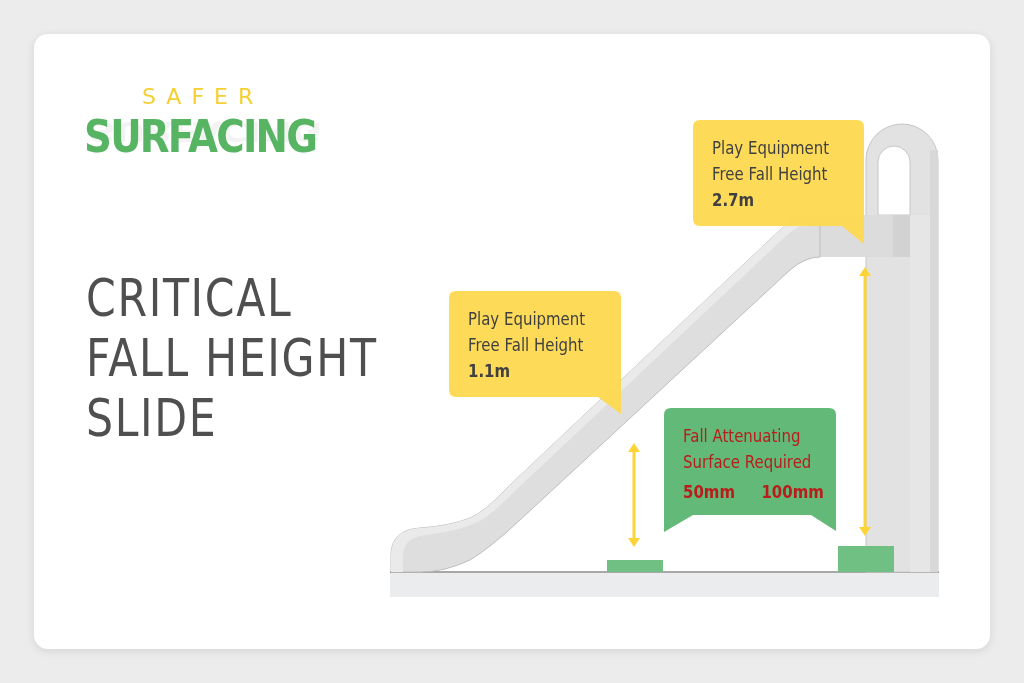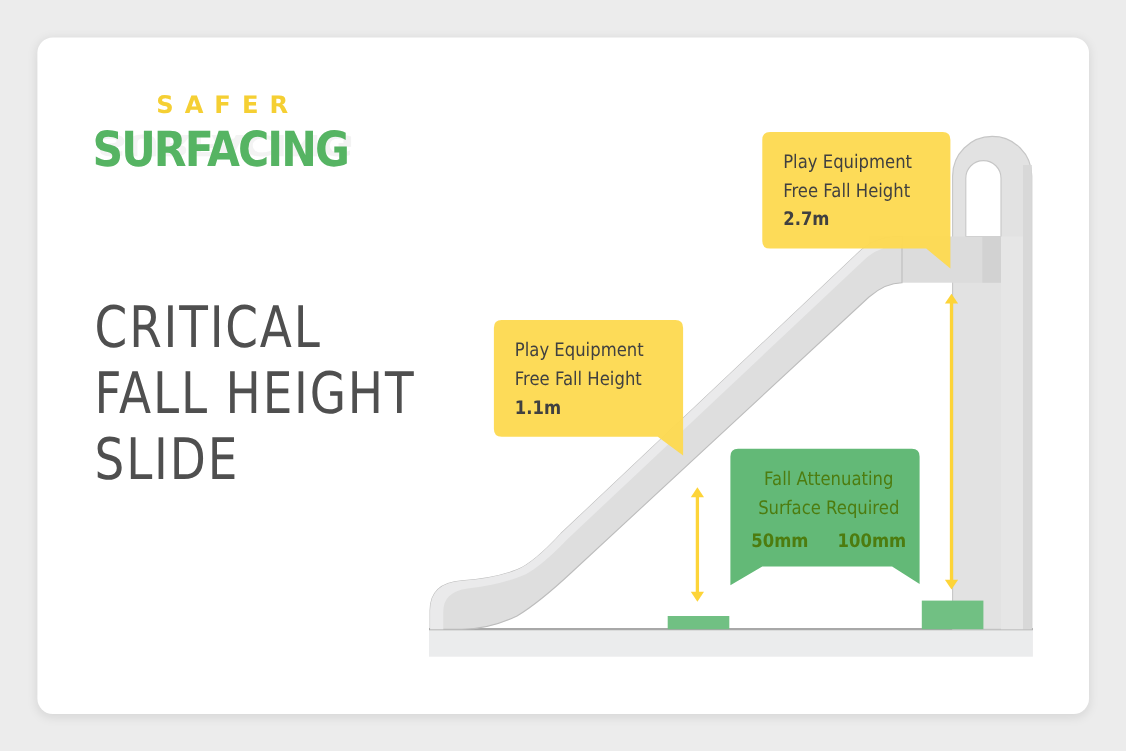--- a/index.html
+++ b/index.html
@@ -26,21 +26,21 @@
     left: 84px;
     top: 84px;
     width: 240px;
     height: 120px;
   }
   .logo-safer {
     position: absolute;
     left: 58px;
     top: 2px;
     font-family: "DejaVu Sans", sans-serif;
-    font-weight: bold;
+    font-weight: normal;
     font-size: 22px;
     letter-spacing: 10px;
     color: #f5cf33;
     line-height: 22px;
   }
   .logo-surfacing {
     position: absolute;
     left: 0;
     top: 28px;
     font-family: "DejaVu Sans", sans-serif;
@@ -86,21 +86,21 @@
   }
   .bubble {
     position: absolute;
     font-family: "DejaVu Sans", sans-serif;
     color: #404040;
     font-size: 17px;
     line-height: 26px;
   }
   .bubble .line { white-space: nowrap; transform: scaleX(0.88); transform-origin: left top; }
   .bubble .val { font-weight: bold; }
-  .bubble-green { color: #4d7c0f; text-align: center; }
+  .bubble-green { color: #b91c1c; }
   .bubble-green .vals { display: flex; gap: 30px; font-weight: bold; white-space: nowrap; transform: scaleX(0.88); transform-origin: left top; margin-top: 4px;}
 </style>
 </head>
 <body>
 
 <div class="card"></div>
 
 <div class="logo">
   <div class="logo-shadow">SURFACING</div>
   <div class="logo-safer">SAFER</div>

